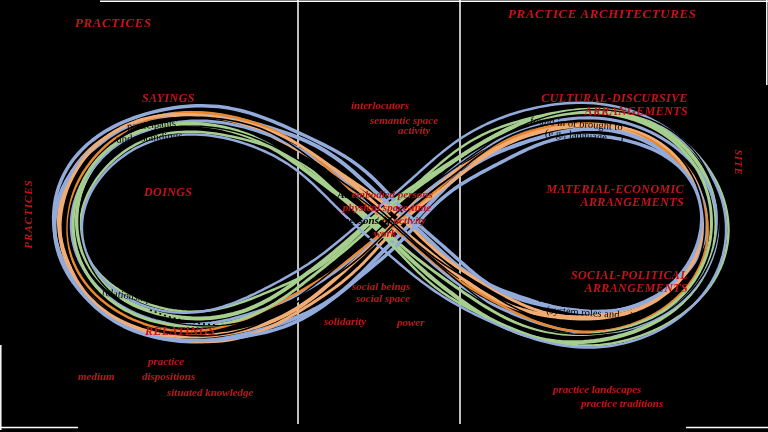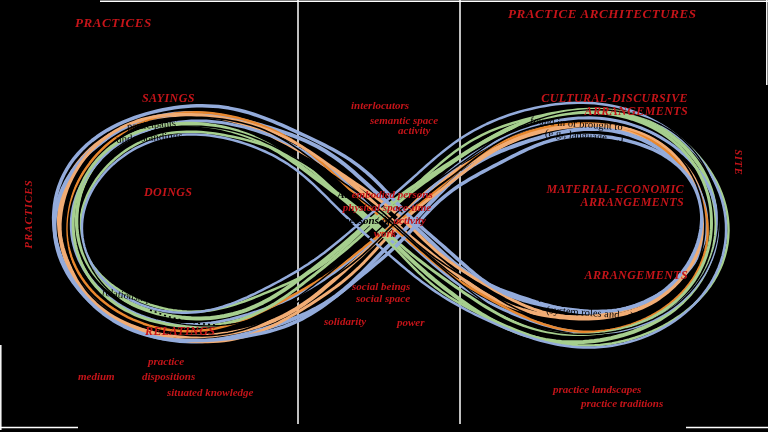--- a/index.html
+++ b/index.html
@@ -77,20 +77,21 @@
   </div>
   <div class="lbl note" style="left:530px;top:118px;transform:rotate(4deg);">found in or brought to</div>
   <div class="lbl note" style="left:545px;top:130px;transform:rotate(4deg);">(e.g., language, ...)</div>
 
   <div class="lbl sec ral" style="left:500px;top:183px;width:184px;">
     <div>MATERIAL-ECONOMIC</div>
     <div>ARRANGEMENTS</div>
   </div>
 
   <div class="lbl sec ral" style="left:500px;top:269px;width:188px;">
+    <div>SOCIAL-POLITICAL</div>
     <div>ARRANGEMENTS</div>
   </div>
   <div class="lbl note" style="left:538px;top:295px;transform:rotate(3deg);">found in or brought</div>
   <div class="lbl note" style="left:546px;top:307px;transform:rotate(4deg);">(system roles and ...)</div>
 
   <div class="lbl" style="left:148px;top:355px;">practice</div>
   <div class="lbl" style="left:78px;top:370px;">medium</div>
   <div class="lbl" style="left:142px;top:370px;">dispositions</div>
   <div class="lbl" style="left:167px;top:386px;">situated knowledge</div>
 

